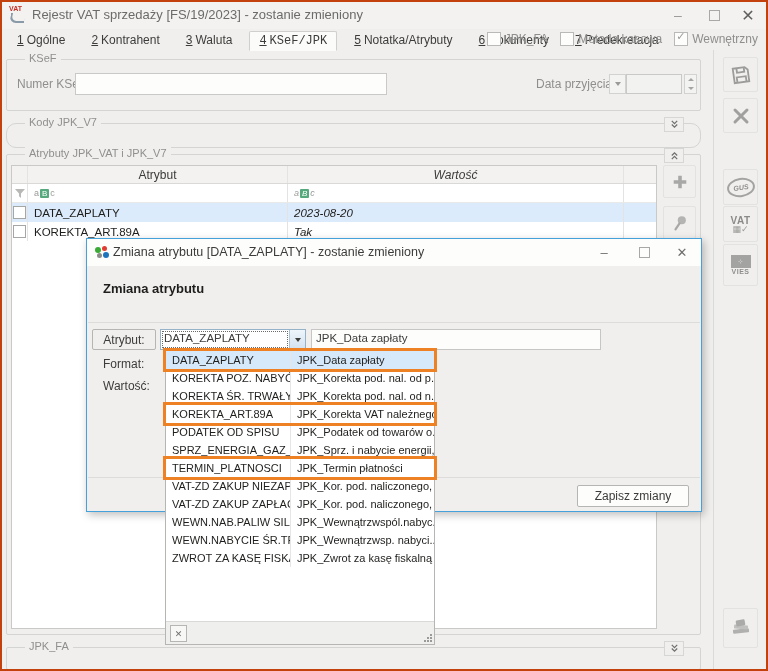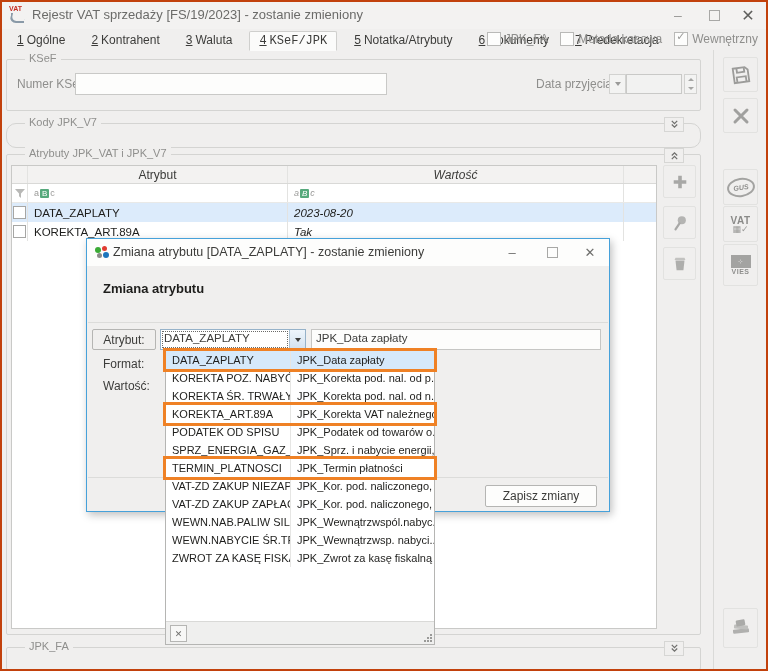--- a/index.html
+++ b/index.html
@@ -59,21 +59,21 @@
   
   .vdivider{position:absolute;left:711px;top:48px;bottom:0;width:1px;background:#dadad8;}
   .toolbtn{position:absolute;left:721px;width:33px;border:1px solid #e2e2e0;border-radius:2px;display:flex;flex-direction:column;align-items:center;justify-content:center;}
   .toolbtn .lbl{font-size:7px;font-weight:bold;color:#8e8e8c;letter-spacing:.5px;}
   .gus-oval{width:24px;height:15px;border:2px solid #a3a3a1;border-radius:50%;display:flex;align-items:center;justify-content:center;font-size:7px;font-weight:bold;font-style:italic;color:#8e8e8c;transform:rotate(-8deg);}
   .vat-big{font-size:10px;font-weight:bold;color:#8a8a88;letter-spacing:.5px;}
   .vat-check{font-size:9px;color:#9a9a98;margin-top:-2px;}
   .eu-flag{width:20px;height:13px;background:#a3a3a1;display:flex;align-items:center;justify-content:center;}
   .eu-flag span{color:#f0efee;font-size:7px;line-height:7px;}
   
-  .dialog{position:absolute;left:84px;top:236px;width:524px;height:274px;background:#f0efee;
+  .dialog{position:absolute;left:84px;top:236px;width:616px;height:274px;background:#f0efee;
           border:1px solid #46a1da;box-shadow:2px 3px 8px rgba(0,0,0,.25);z-index:10;box-sizing:border-box;}
   .dlg-titlebar{position:absolute;left:0;top:0;width:100%;height:27px;background:#fdfdfc;}
   .dlg-icon{position:absolute;left:8px;top:7px;width:13px;height:13px;}
   .dot{position:absolute;border-radius:50%;}
   .dlg-title{position:absolute;left:26px;top:6px;font-size:12.5px;color:#3c3c3a;white-space:nowrap;}
   .dlg-btn{position:absolute;top:3px;width:26px;height:21px;display:flex;align-items:center;justify-content:center;color:#6f6f6d;font-size:13px;}
   .dlg-heading{position:absolute;left:16px;top:42px;font-size:13px;font-weight:bold;color:#1e1e1c;}
   .hline{position:absolute;left:1px;right:1px;height:1px;background:#dcdcda;}
   .lblbtn{position:absolute;border:1px solid #b5b5b3;background:#f0efee;border-radius:2px;display:flex;align-items:center;justify-content:center;box-sizing:border-box;}
   .combo{position:absolute;background:#fff;border:1px solid #96b2c9;box-sizing:border-box;display:flex;}

